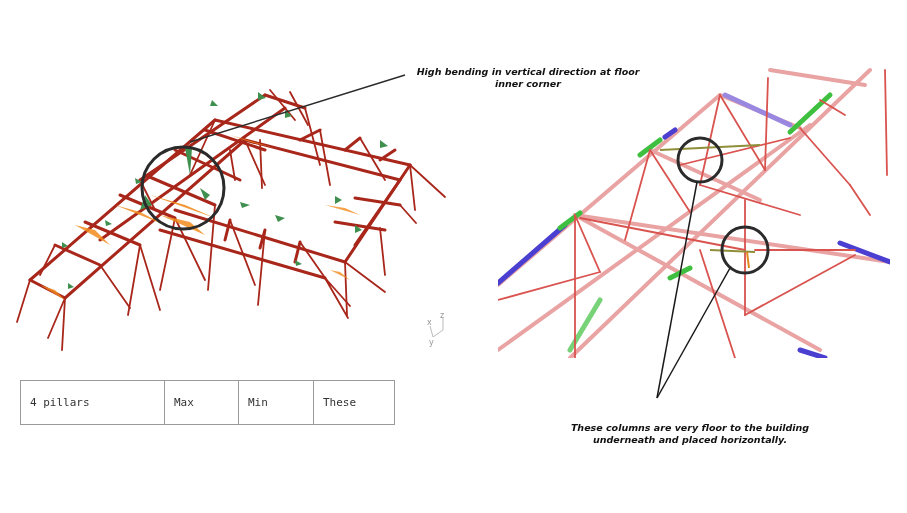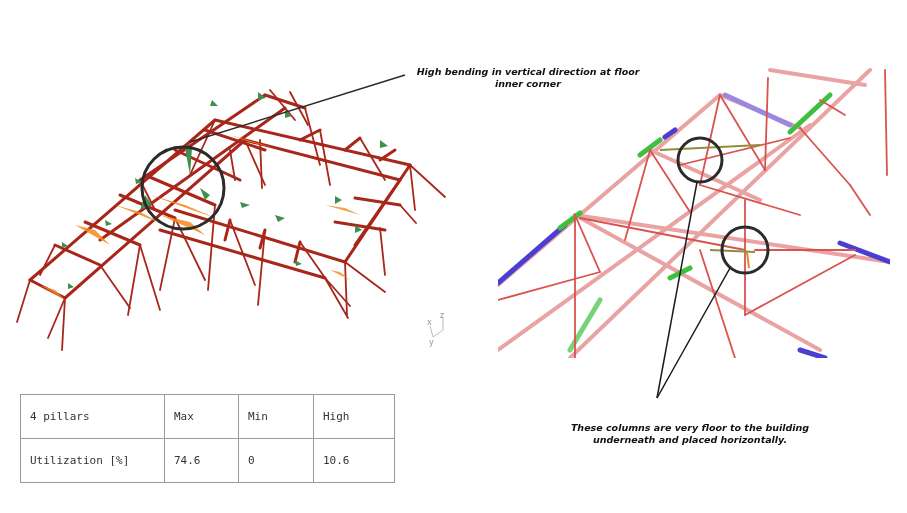--- a/index.html
+++ b/index.html
@@ -12,21 +12,21 @@
     font-weight: bold;
     font-size: 9.5px;
     line-height: 12px;
     color: #111;
     text-align: center;
   }
   #callout-1 { left: 413px; top: 66px; width: 230px; }
   #callout-2 { left: 540px; top: 422px; width: 300px; }
   table.results {
     position: absolute;
-    left: 20px; top: 394px;
+    left: 20px; top: 380px;
     border-collapse: collapse;
     font-family: "DejaVu Sans Mono", monospace;
     font-size: 11px;
     color: #333;
   }
   table.results td {
     border: 1px solid #9a9a9a;
     height: 43px;
     padding: 0 9px;
     vertical-align: middle;
@@ -210,22 +210,16 @@
 
 <div id="callout-1" class="callout">High bending in vertical direction  at floor inner corner</div>
 <div id="callout-2" class="callout">These columns are very floor to the building underneath and placed horizontally.</div>
 
 <table class="results">
   <tbody>
       <tr>
     <td class="c0">4 pillars</td>
     <td class="c1">Max</td>
     <td class="c2">Min</td>
-    <td class="c3">High</td>
-  </tr>
-  <tr>
-    <td class="c0">Utilization [%]</td>
-    <td class="c1">74.6</td>
-    <td class="c2">0</td>
-    <td class="c3">10.6</td>
+    <td class="c3">These</td>
   </tr>
 </tbody>
   </table>
 
 </body></html>

